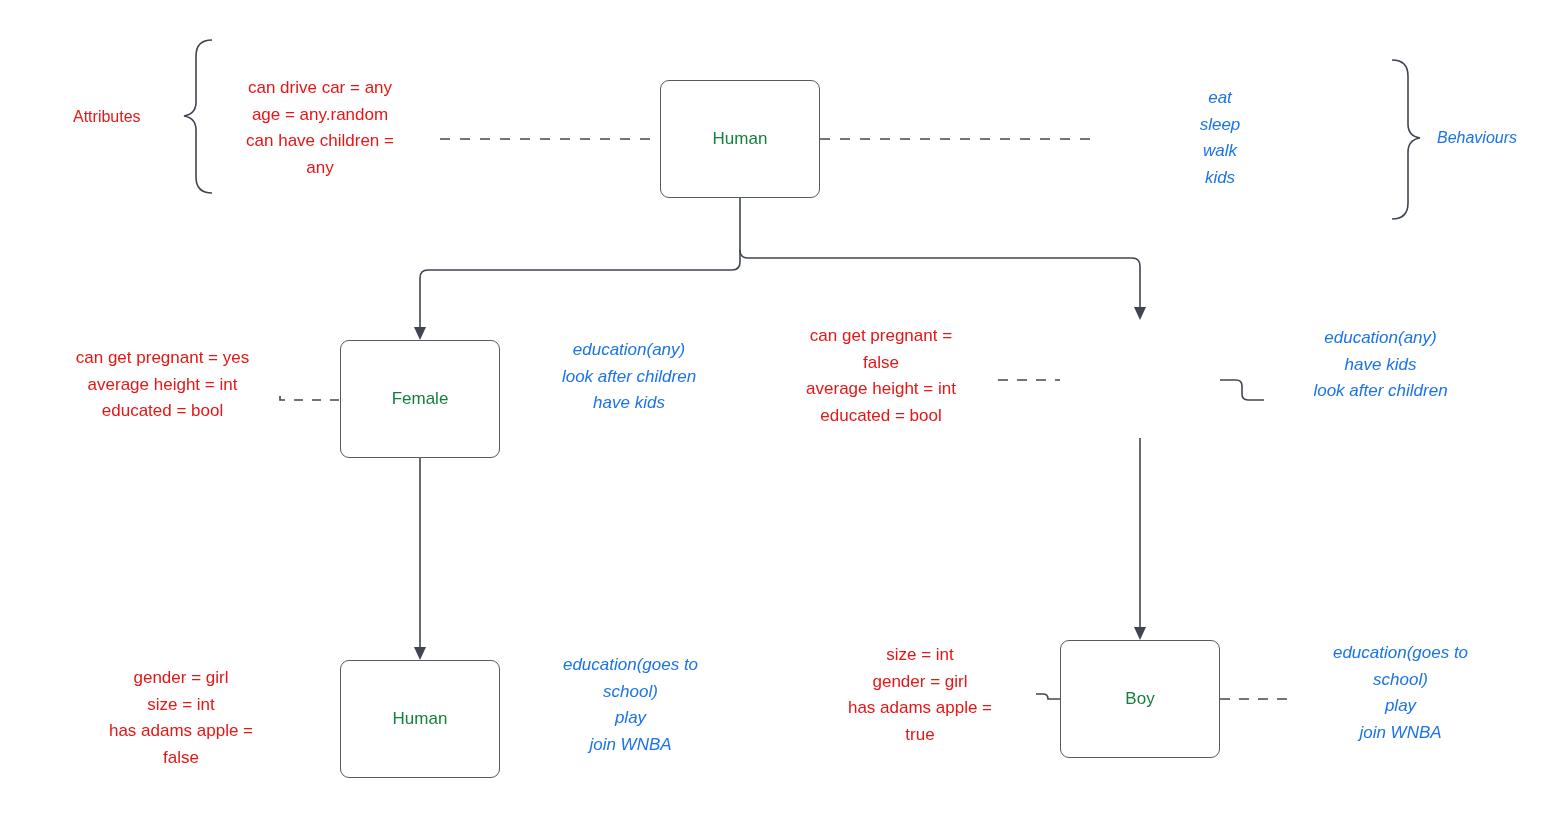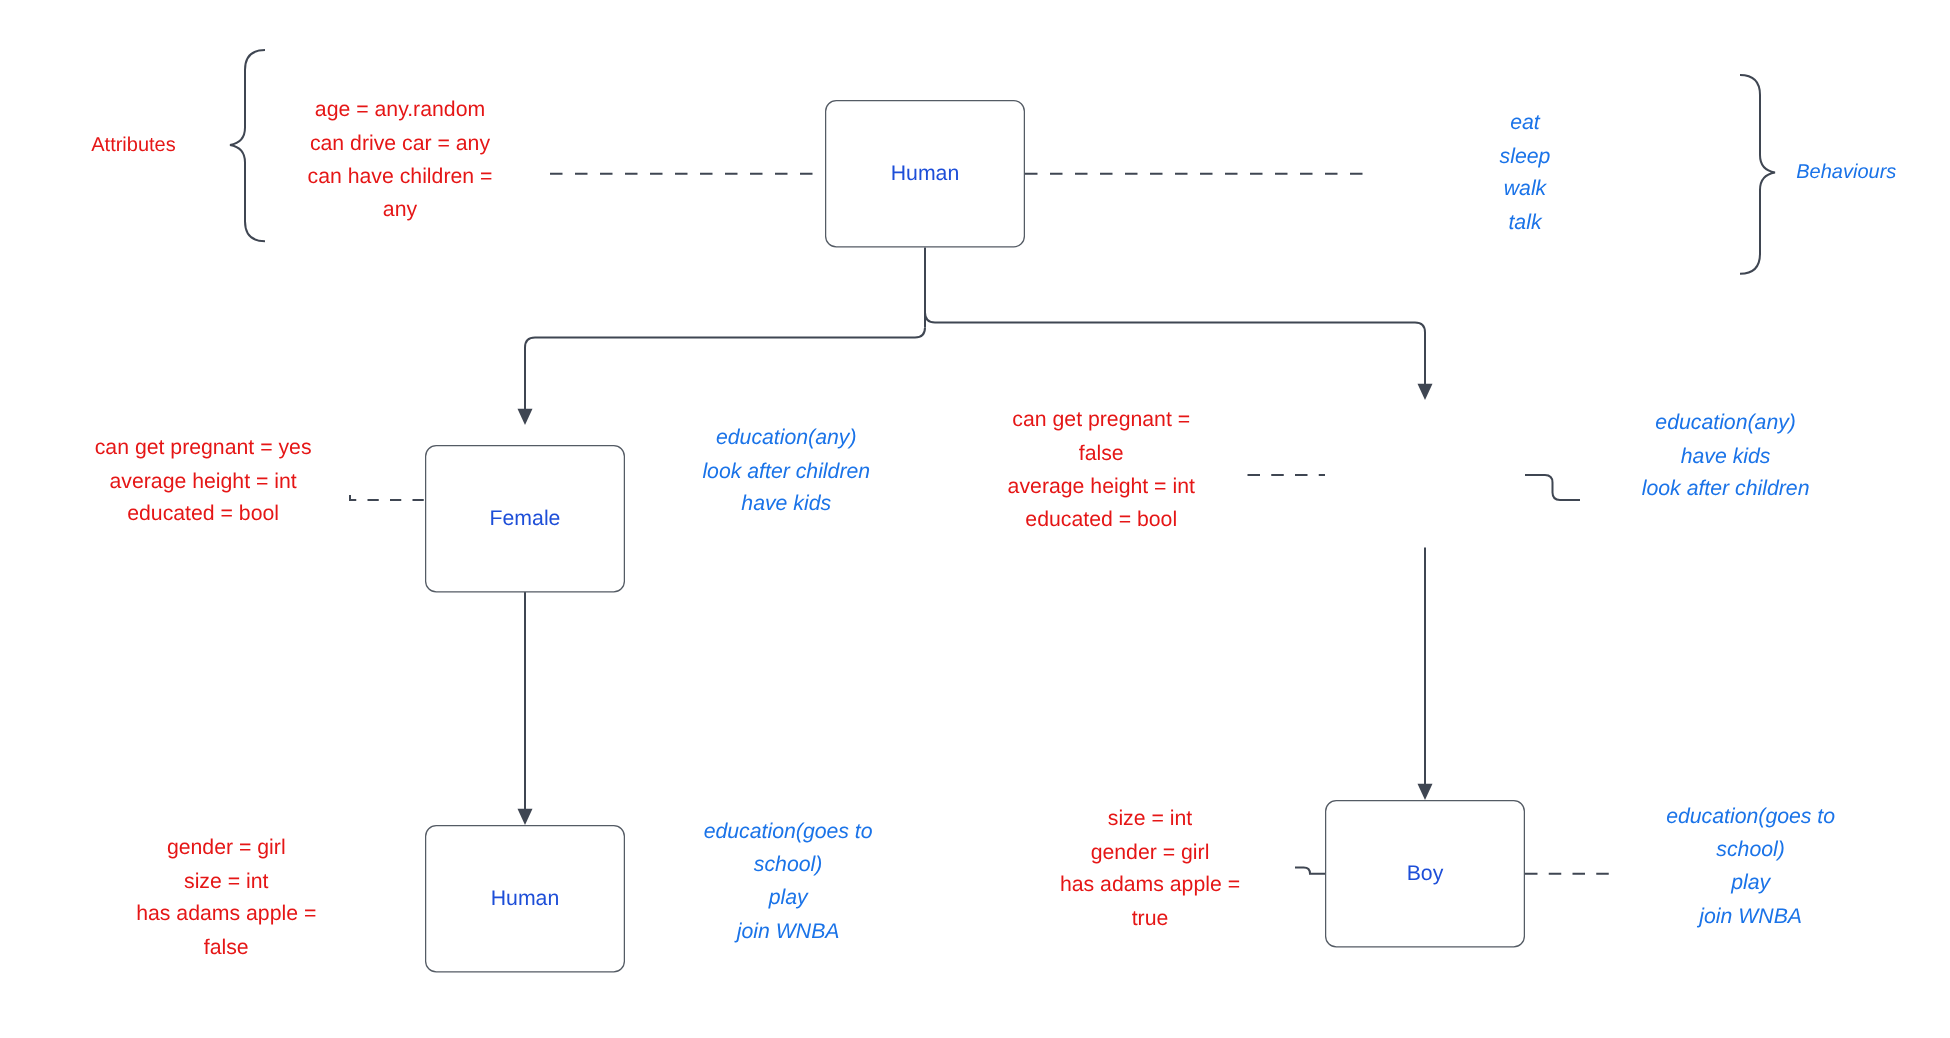--- a/index.html
+++ b/index.html
@@ -12,21 +12,21 @@
   }
   #wires{position:absolute;left:0;top:0;width:1560px;height:830px;}
   .node{
     position:absolute;
     width:160px;height:118px;
     background:#ffffff;
     border:1.6px solid #545b64;
     border-radius:9px;
     display:flex;align-items:center;justify-content:center;
     box-sizing:border-box;
-    color:#1d4ed8;
+    color:#15803d;
     font-size:17px;
   }
   .ann{
     position:absolute;
     text-align:center;
     font-size:17px;
     line-height:26.5px;
     white-space:nowrap;
   }
   .ann div{white-space:nowrap;}
@@ -65,36 +65,36 @@
     <path d="M414,647 h12 l-6,13 z" fill="#3f4652" stroke="none"></path>
     <path d="M1134,627 h12 l-6,13 z" fill="#3f4652" stroke="none"></path>
 
     <path d="M212,40 Q196,40 196,56 L196,102 Q196,114 184,116 Q196,118 196,130 L196,177 Q196,193 212,193"></path>
     <path d="M1392,60 Q1408,60 1408,76 L1408,124 Q1408,136 1420,138 Q1408,140 1408,152 L1408,203 Q1408,219 1392,219"></path>
   </svg>
 
   <div class="node" style="left:660px;top:80px">
     <span>Human</span>
   </div>
-  <div class="node" style="left:340px;top:356px">
+  <div class="node" style="left:340px;top:340px">
     <span>Female</span>
   </div>
   <div class="node" style="left:340px;top:660px">
     <span>Human</span>
   </div>
   <div class="node" style="left:1060px;top:640px">
     <span>Boy</span>
   </div>
 
   <div class="legend red" style="left:73px;top:106px">Attributes</div>
   <div class="legend blue" style="left:1437px;top:127px">Behaviours</div>
 
   <div class="ann red" style="left:200px;top:75px;width:240px">
+      <div>can drive car = any</div>
       <div>age = any.random</div>
-      <div>can drive car = any</div>
       <div>can have children =</div>
       <div>any</div>
     </div>
   <div class="ann red" style="left:45px;top:345px;width:235px">
       <div>can get pregnant = yes</div>
       <div>average height = int</div>
       <div>educated = bool</div>
     </div>
   <div class="ann red" style="left:776px;top:323px;width:210px">
       <div>can get pregnant =</div>
@@ -112,21 +112,21 @@
       <div>size = int</div>
       <div>gender = girl</div>
       <div>has adams apple =</div>
       <div>true</div>
     </div>
 
   <div class="ann blue" style="left:1170px;top:85px;width:100px">
       <div>eat</div>
       <div>sleep</div>
       <div>walk</div>
-      <div>talk</div>
+      <div>kids</div>
     </div>
   <div class="ann blue" style="left:529px;top:337px;width:200px">
       <div>education(any)</div>
       <div>look after children</div>
       <div>have kids</div>
     </div>
   <div class="ann blue" style="left:1288px;top:325px;width:185px">
       <div>education(any)</div>
       <div>have kids</div>
       <div>look after children</div>

